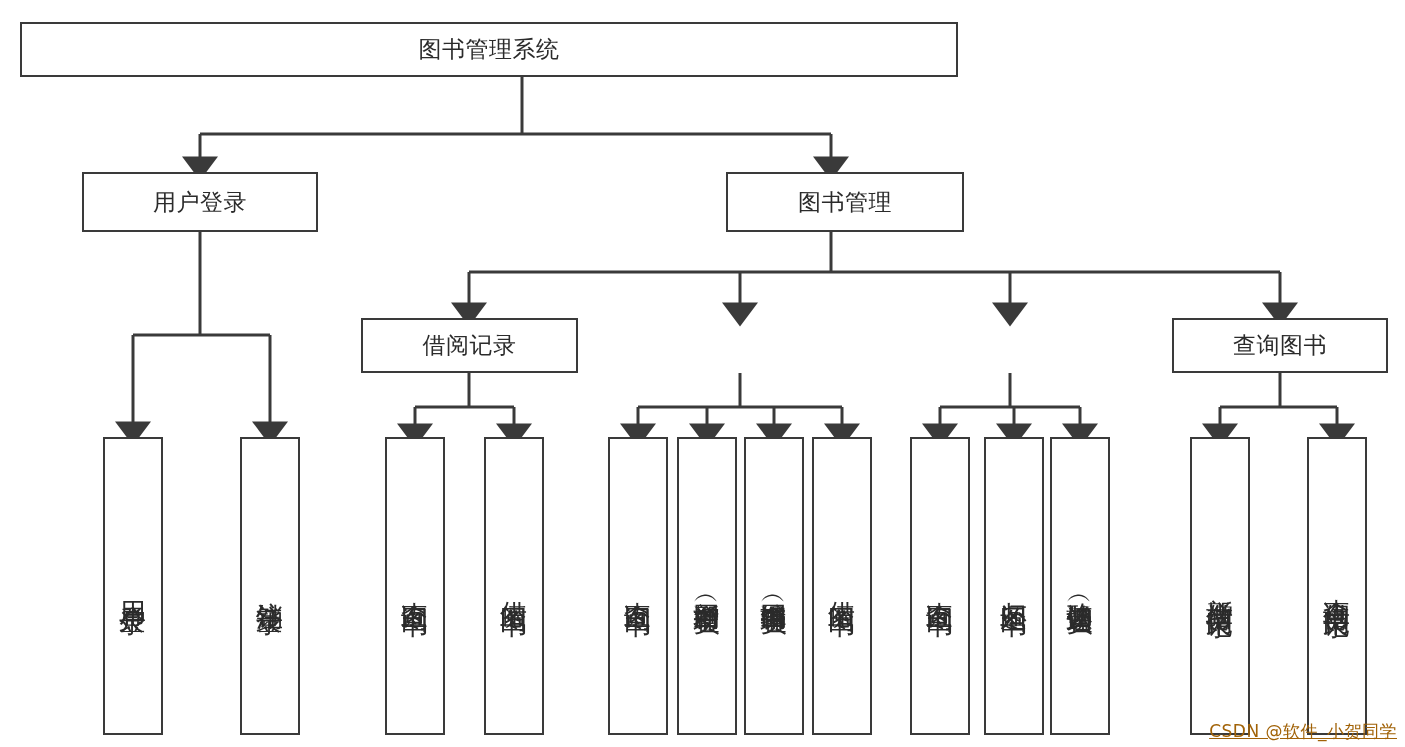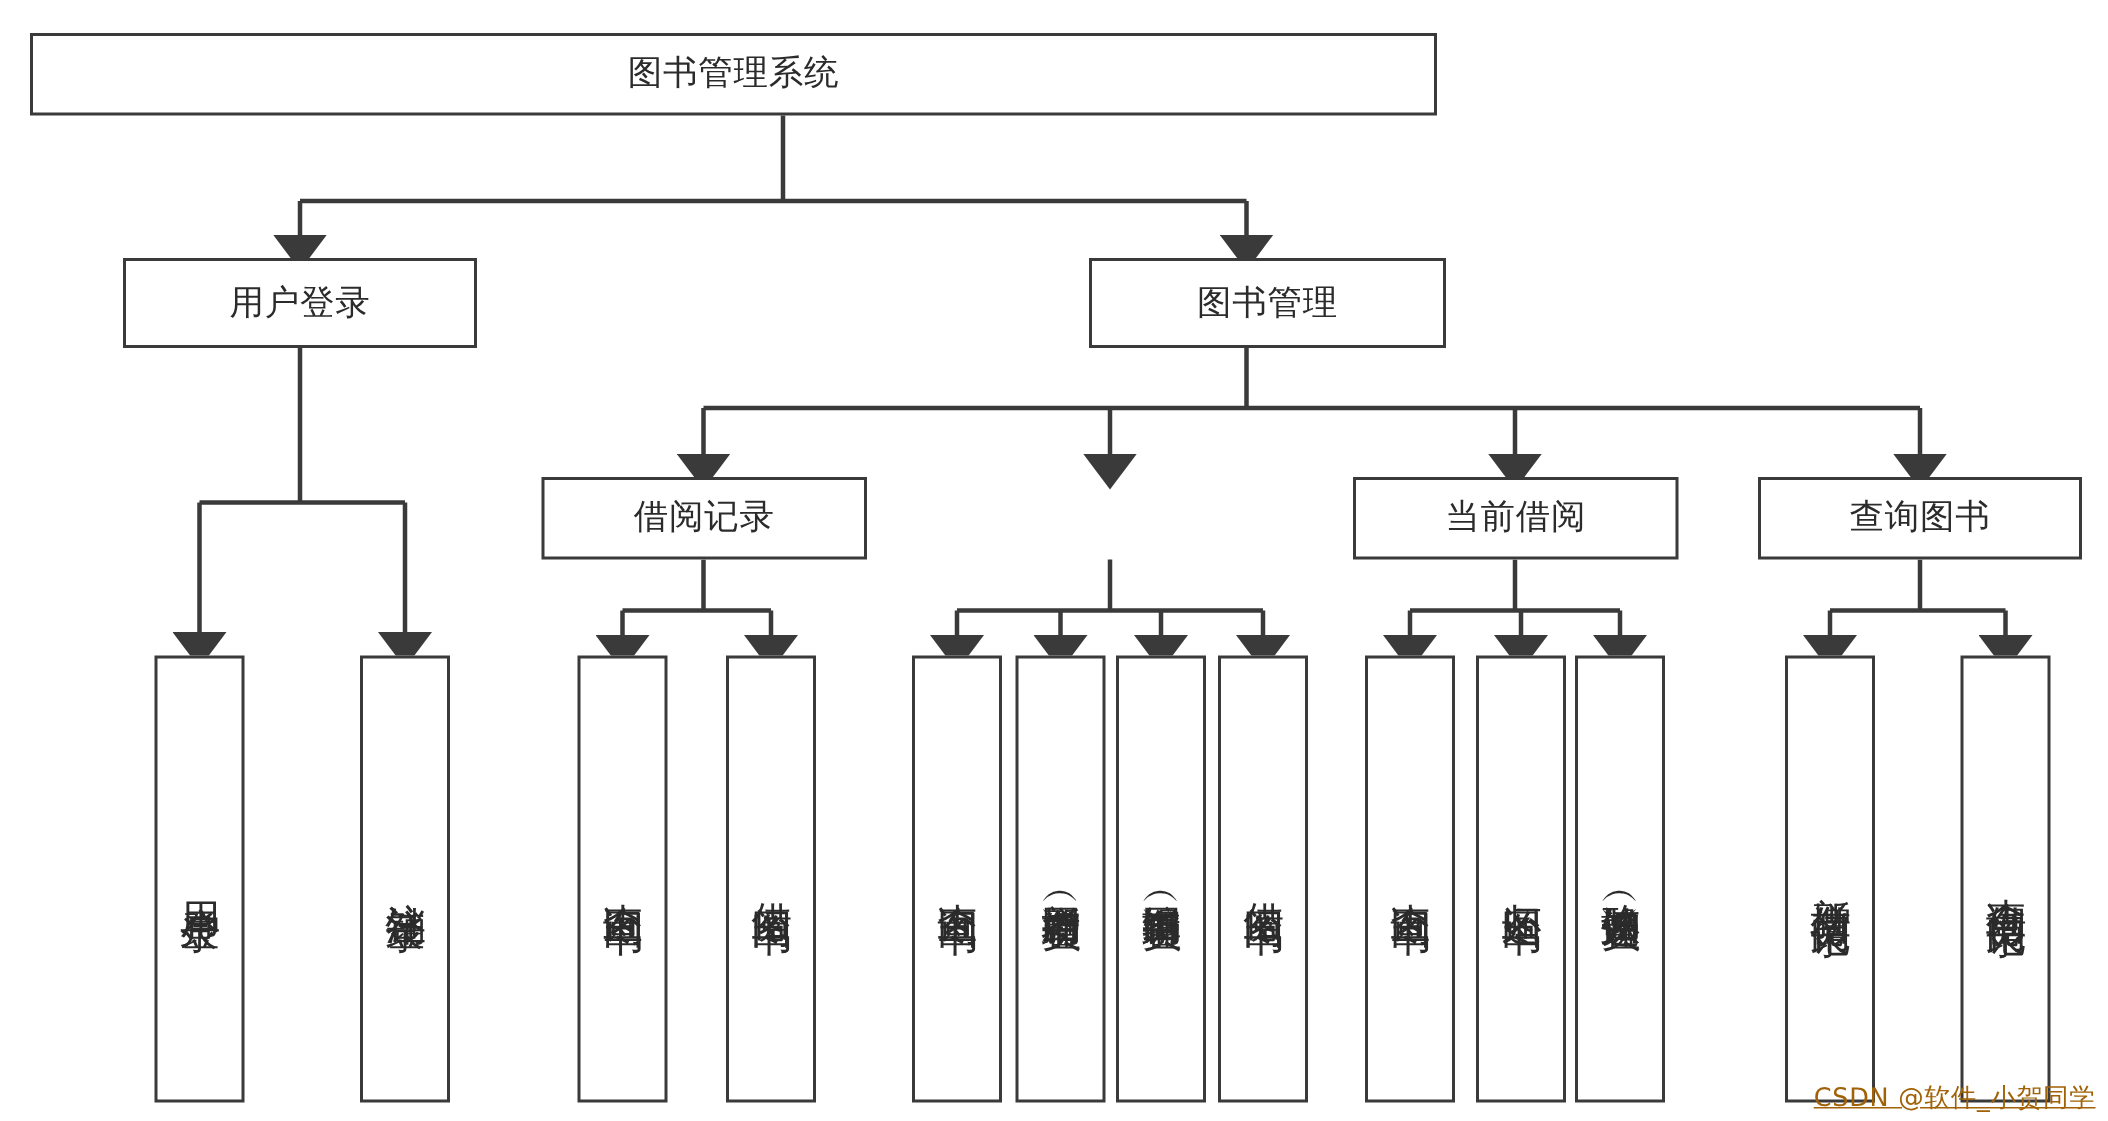--- a/index.html
+++ b/index.html
@@ -136,23 +136,20 @@
   <div class="node horiz" style="left: 82px; top: 172px; width: 236px; height: 60px;">
     <span class="label">用户登录</span>
   </div>
   <div class="node horiz" style="left: 712px; top: 172px; width: 238px; height: 60px; margin-left: 14px;">
     <span class="label">图书管理</span>
   </div>
 
   <div class="node horiz" style="left: 361px; top: 318px; width: 217px; height: 55px;">
     <span class="label">借阅记录</span>
   </div>
-  <div class="node horiz" style="left: 902px; top: 318px; width: 217px; height: 55px;">
-    <span class="label">当前借阅</span>
-  </div>
   <div class="node horiz" style="left: 1172px; top: 318px; width: 216px; height: 55px;">
     <span class="label">查询图书</span>
   </div>
 
   <div class="node vert" style="left: 103px; top: 437px; width: 60px; height: 298px;">
     <span class="label">用户登录</span>
   </div>
   <div class="node vert" style="left: 240px; top: 437px; width: 60px; height: 298px;">
     <span class="label">注销登录</span>
   </div>

